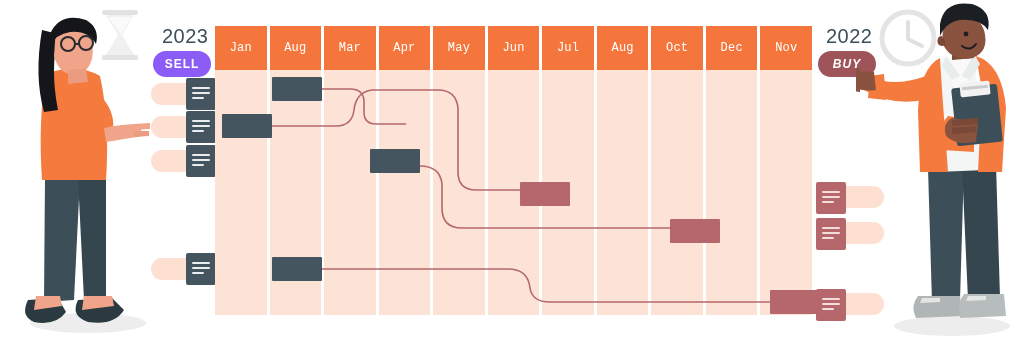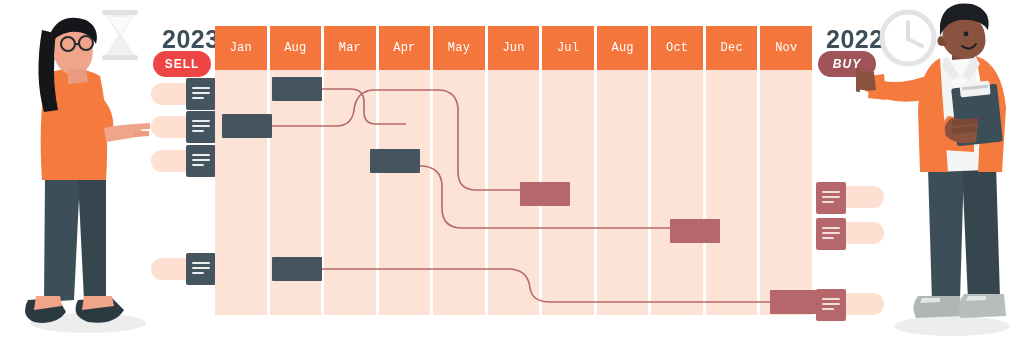--- a/index.html
+++ b/index.html
@@ -30,26 +30,26 @@
   
   .pill{position:absolute;height:22px;border-radius:11px;background:#FDE0D2;}
   .doc{position:absolute;width:30px;height:32px;border-radius:2px;}
   .doc.dark{background:#44555F;}
   .doc.red{background:#B5676B;}
   .doc i{position:absolute;left:6px;height:2px;background:#E9EDEF;
          border-radius:1px;display:block;}
   .doc.red i{background:#F3DCDC;}
 
   
-  .year{position:absolute;font-size:25px;font-weight:bold;color:#3D4F5A;
+  .year{position:absolute;font-size:20px;font-weight:normal;color:#3D4F5A;
         letter-spacing:.5px;}
   .actbtn{position:absolute;height:26px;border-radius:13px;color:#fff;
           font-size:12px;font-weight:bold;letter-spacing:1px;
           display:flex;align-items:center;justify-content:center;}
-  .actbtn.sell{background:#ef4444;}
+  .actbtn.sell{background:#8b5cf6;}
   .actbtn.buy{background:#9E5459;font-style:italic;}
 </style>
 </head>
 <body>
 
 <div class="stage">
 
   <svg width="170" height="343" style="position:absolute;left:0;top:0;">
     <ellipse cx="88" cy="323" rx="58" ry="10" fill="#EDEDED"></ellipse>
 

